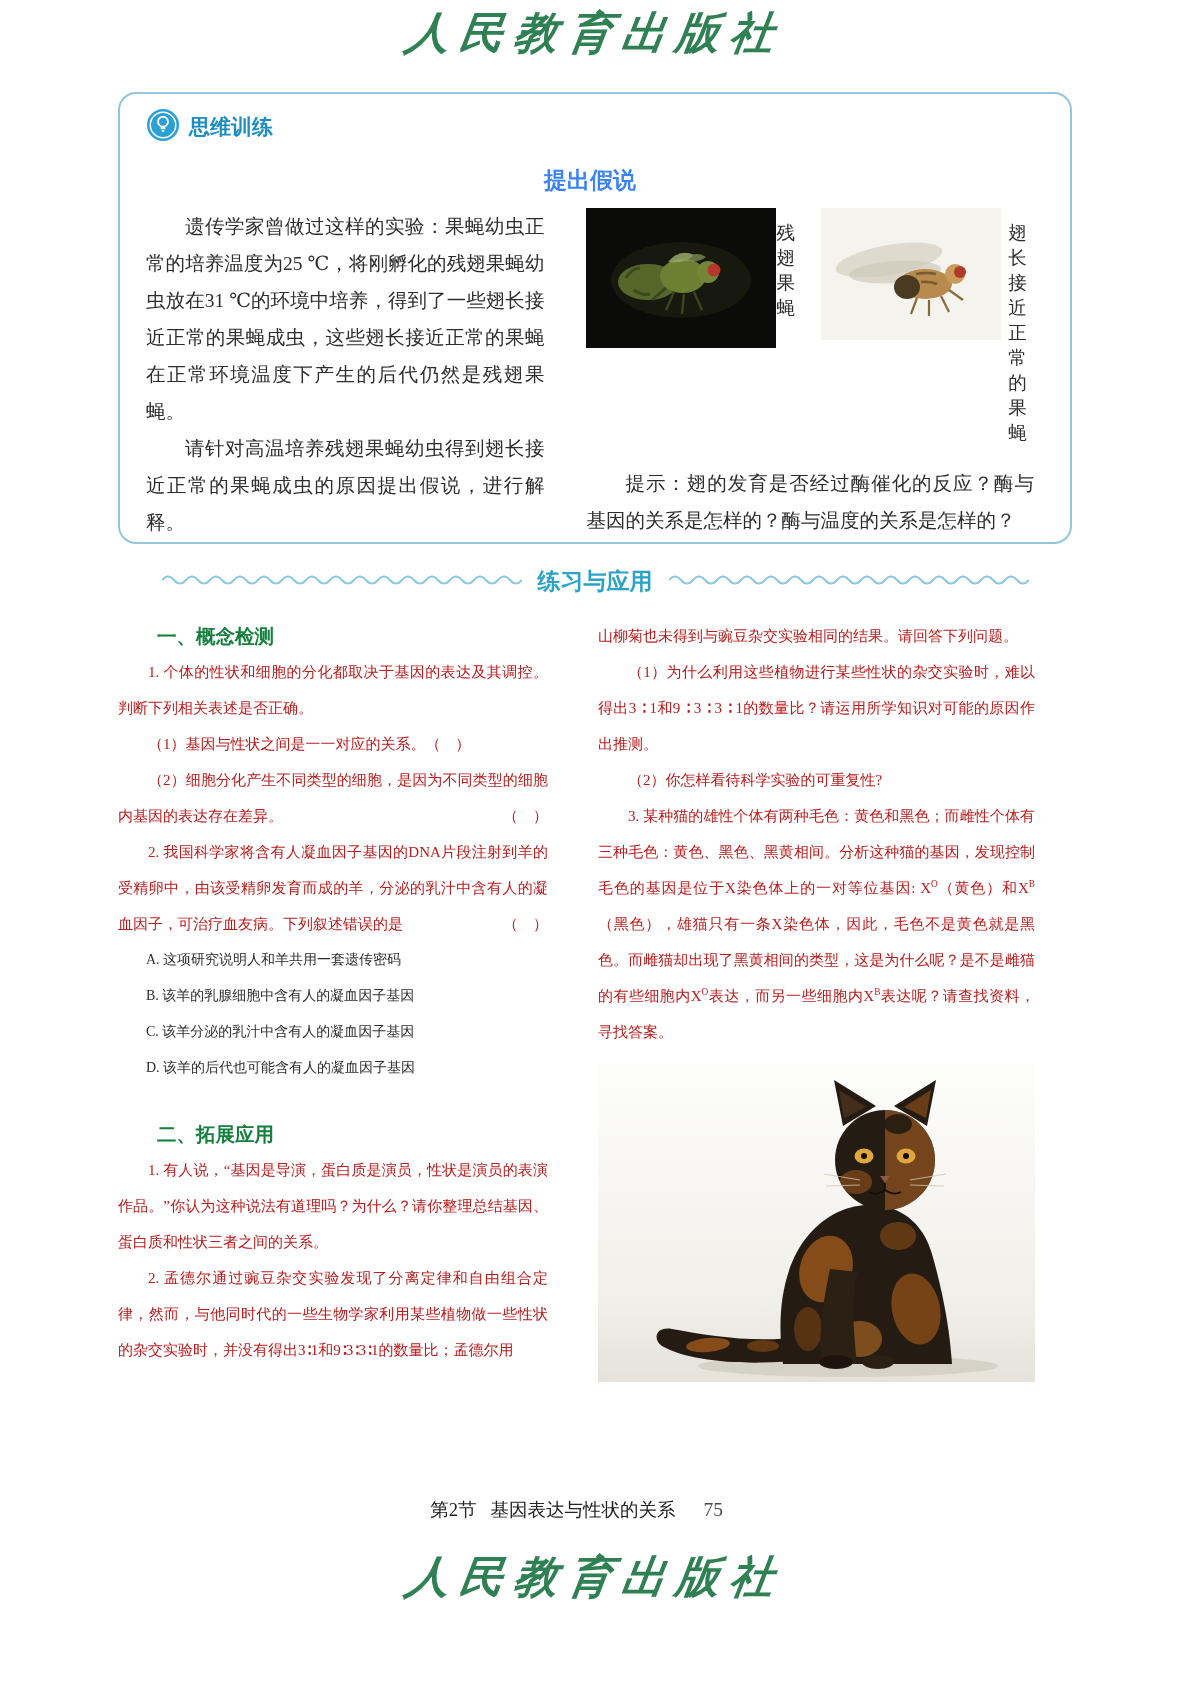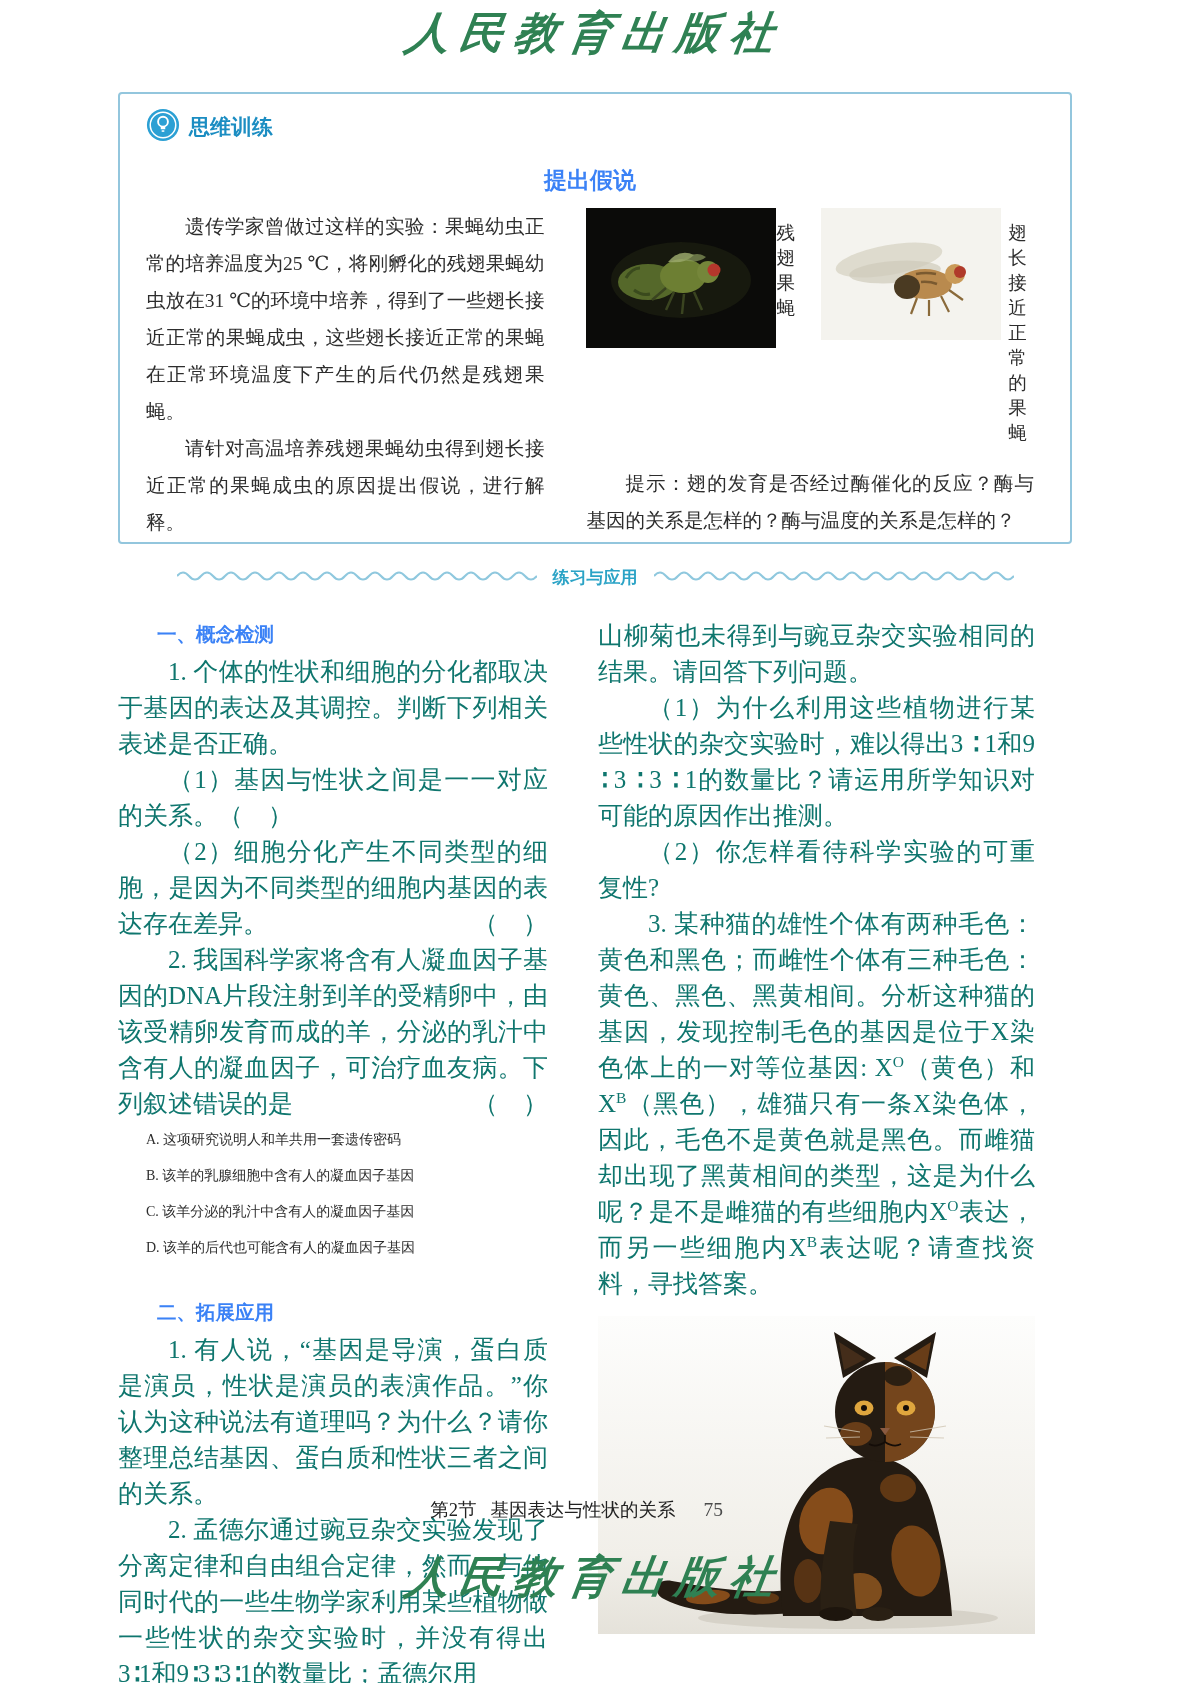--- a/index.html
+++ b/index.html
@@ -17,21 +17,21 @@
     color:#2f8153; font-style:italic; font-weight:bold;
     font-size:44px; letter-spacing:10px; transform:skewX(-8deg);
     font-family:"DejaVu Serif",serif;
   }
   .logo.top { top:4px; }
   .logo.bottom { top:1548px; }
 
   
   .thinking-box {
     position:absolute; left:118px; top:92px; width:954px; height:452px;
-    border:2px solid #93c6dd; border-radius:4px; background:#fff;
+    border:2px solid #93c6dd; border-radius:18px; background:#fff;
     padding:16px 36px 0 26px;
   }
   .box-header { display:flex; align-items:center; gap:9px; height:34px; }
   .box-header .label {
     font-family:"Liberation Sans","DejaVu Sans",sans-serif;
     font-weight:bold; font-size:21px; color:#1b8dc2;
   }
   .box-title {
     margin-top:21px; text-align:center;
     font-family:"Liberation Sans","DejaVu Sans",sans-serif;
@@ -49,36 +49,36 @@
   .fly-cap { text-align:center; font-size:18.5px; margin-top:12px; color:#2d2d2d; }
   .hint { margin-top:20px; }
 
   
   .divider {
     position:absolute; top:566px; left:0; width:100%;
     display:flex; justify-content:center; align-items:center; gap:16px;
   }
   .divider .title {
     font-family:"Liberation Sans","DejaVu Sans",sans-serif;
-    font-weight:bold; font-size:17px; color:#2ba3c6;text-align:center;
+    font-weight:bold; font-size:23px; color:#2ba3c6;text-align:center;
   }
 
   
   .columns { position:absolute; left:118px; top:618px; width:954px; display:flex; gap:50px; }
   .col-left { width:430px; }
   .col-right { width:437px; }
 
-  .p { font-size:25px; line-height:36px; text-align:justify; text-indent:2em; color:#0f766e; }
+  .p { font-size:15px; line-height:36px; text-align:justify; text-indent:2em; color:#b91c1c; }
   .p.noindent { text-indent:0; }
   .p-ans { position:relative; }
   .p-ans .ans { position:absolute; right:0; bottom:0; }
   .opt { font-size:14px; line-height:36px; text-indent:2em; color:#2d2d2d; }
   .h {
-    font-family:Liberation Mono, monospace;
-    font-weight:bold; font-size:19.5px; line-height:36px; text-indent:2em; color:#3b82f6;
+    font-family:Liberation Sans, sans-serif;
+    font-weight:bold; font-size:19.5px; line-height:36px; text-indent:2em; color:#15803d;
   }
   .h.spaced { margin-top:30px; }
   sup { font-size:0.62em; vertical-align:super; line-height:0; }
 
   .cat-fig { margin-top:14px; }
 
   
   .footer {
     position:absolute; top:1497px; left:118px; width:917px;
     text-align:center; font-size:18.5px; color:#222;

